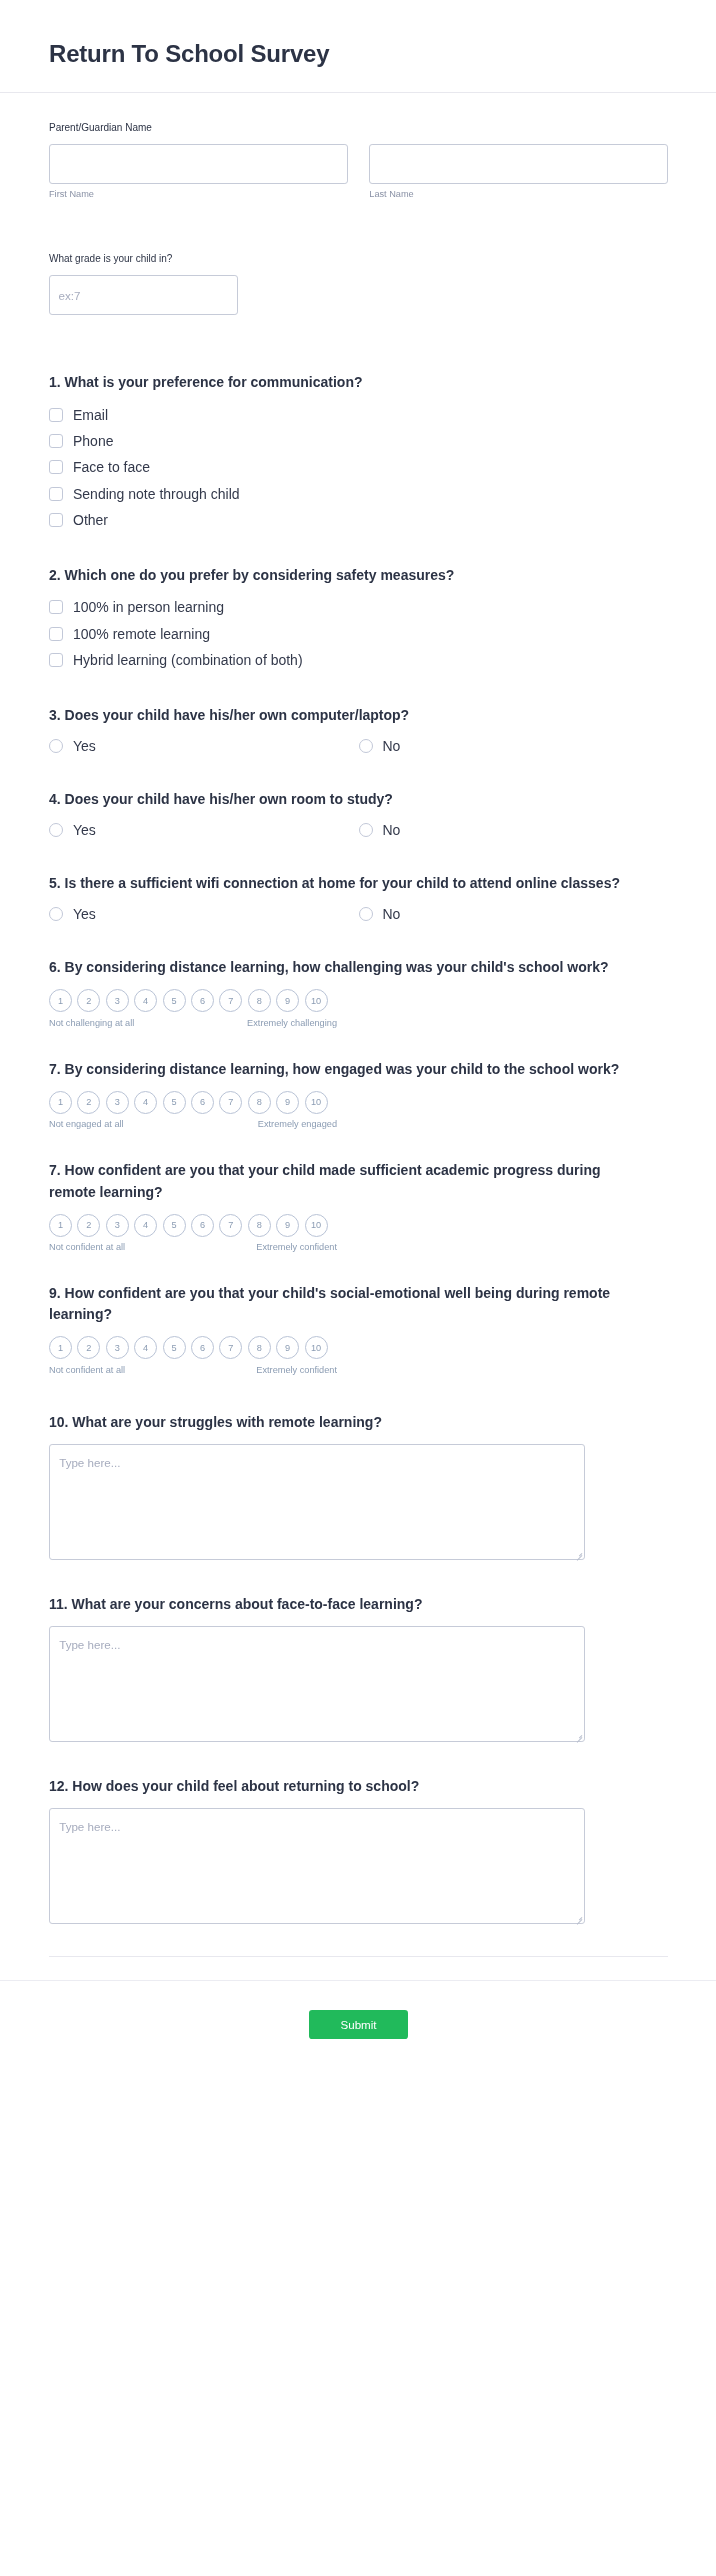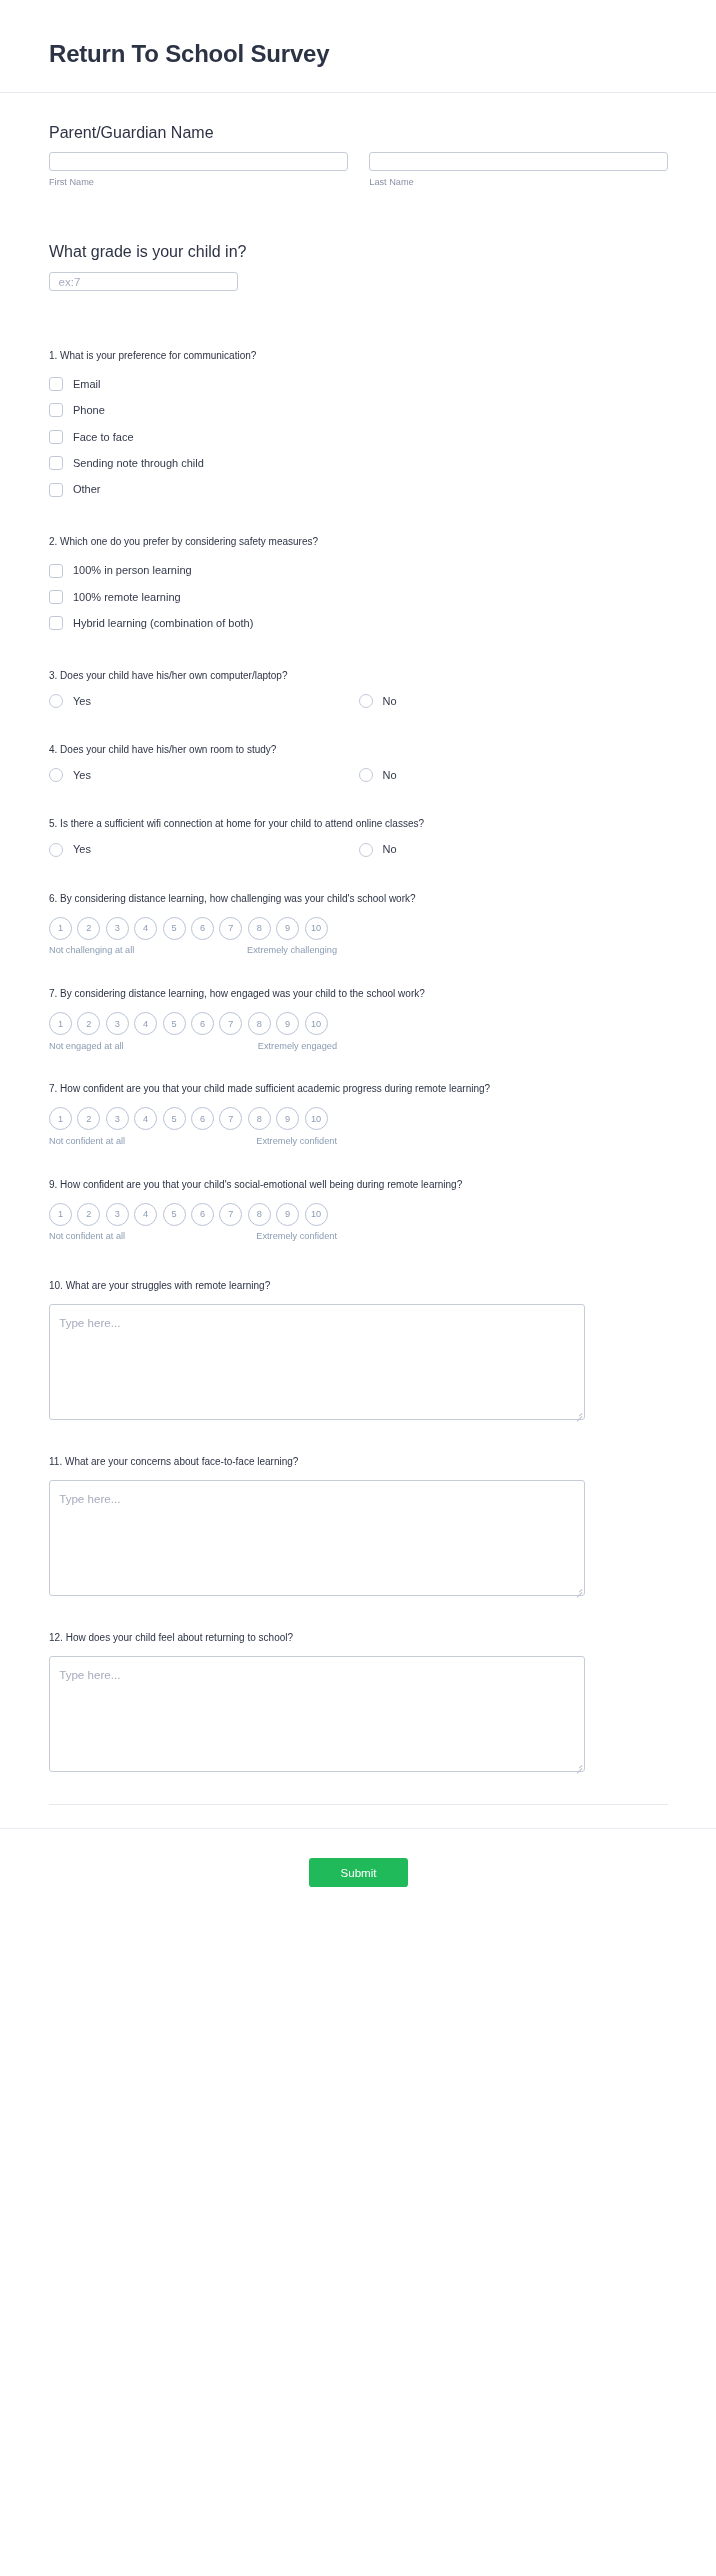--- a/index.html
+++ b/index.html
@@ -32,37 +32,37 @@
   }
 
   
   .form-body {
     padding: 28px 49px 0 49px;
   }
 
   .field-block { margin-bottom: 23px; }
 
   .field-label {
-    font-size: 16px;
+    font-size: 10px;
     color: #2c3345;
     margin-bottom: 8.5px;
     line-height: 1.45;
   }
 
   
   .name-row {
     display: flex;
     gap: 21.6px;
   }
   .name-col { width: 300px; }
 
   .text-input {
     display: block;
     width: 100%;
-    height: 19px;
+    height: 40px;
     border: 0.8px solid #c6cbd8;
     border-radius: 3.1px;
     background: #fff;
     font-family: "Liberation Sans", sans-serif;
     font-size: 11.6px;
     color: #2c3345;
     padding: 4.6px 8.5px;
     outline: none;
   }
   .text-input::placeholder { color: #a6acbe; }
@@ -75,22 +75,22 @@
   }
 
   .grade-input { width: 189px; }
 
   
   .question { margin-bottom: 0; }
   .q-spacer-lg { height: 34px; }
   .q-spacer-md { height: 28px; }
 
   .q-title {
-    font-size: 10px;
-    font-weight: normal;
+    font-size: 14px;
+    font-weight: bold;
     color: #2c3345;
     line-height: 1.52;
     margin-bottom: 10.8px;
     max-width: 586px;
   }
 
   
   .option-list { display: block; }
   .option-row {
     display: flex;
@@ -110,21 +110,21 @@
   }
   .rb-circle {
     width: 14px;
     height: 14px;
     border: 0.8px solid #c2c8d8;
     border-radius: 50%;
     background: #fff;
     flex: 0 0 auto;
   }
   .option-text {
-    font-size: 11px;
+    font-size: 14px;
     color: #33394b;
     margin-left: 10px;
     line-height: 1.3;
     white-space: nowrap;
   }
 
   
   .yesno-row { display: flex; }
   .yesno-col { width: 311px; display: flex; align-items: center; }
 

